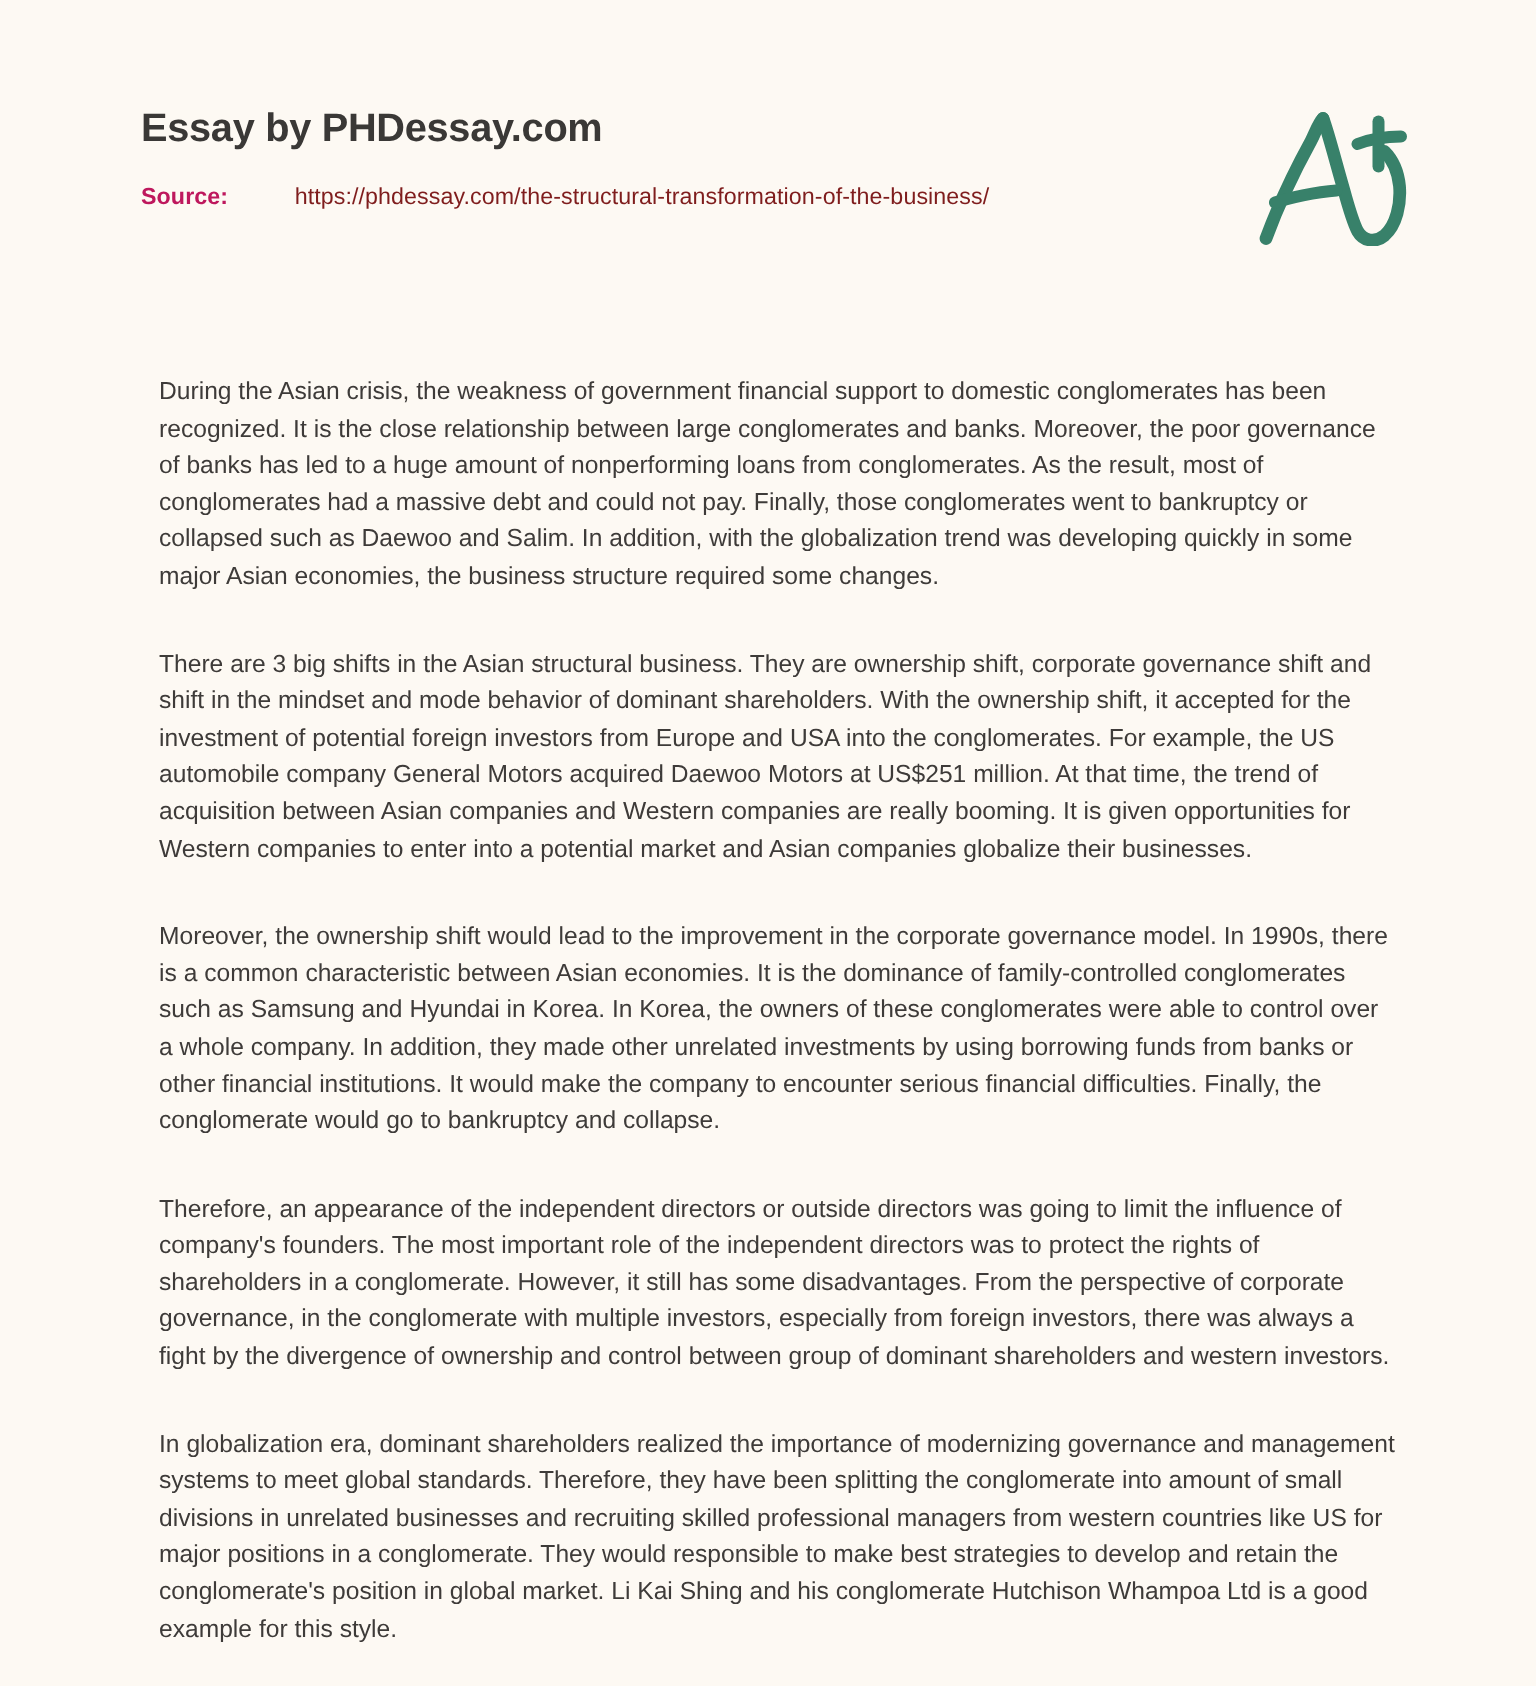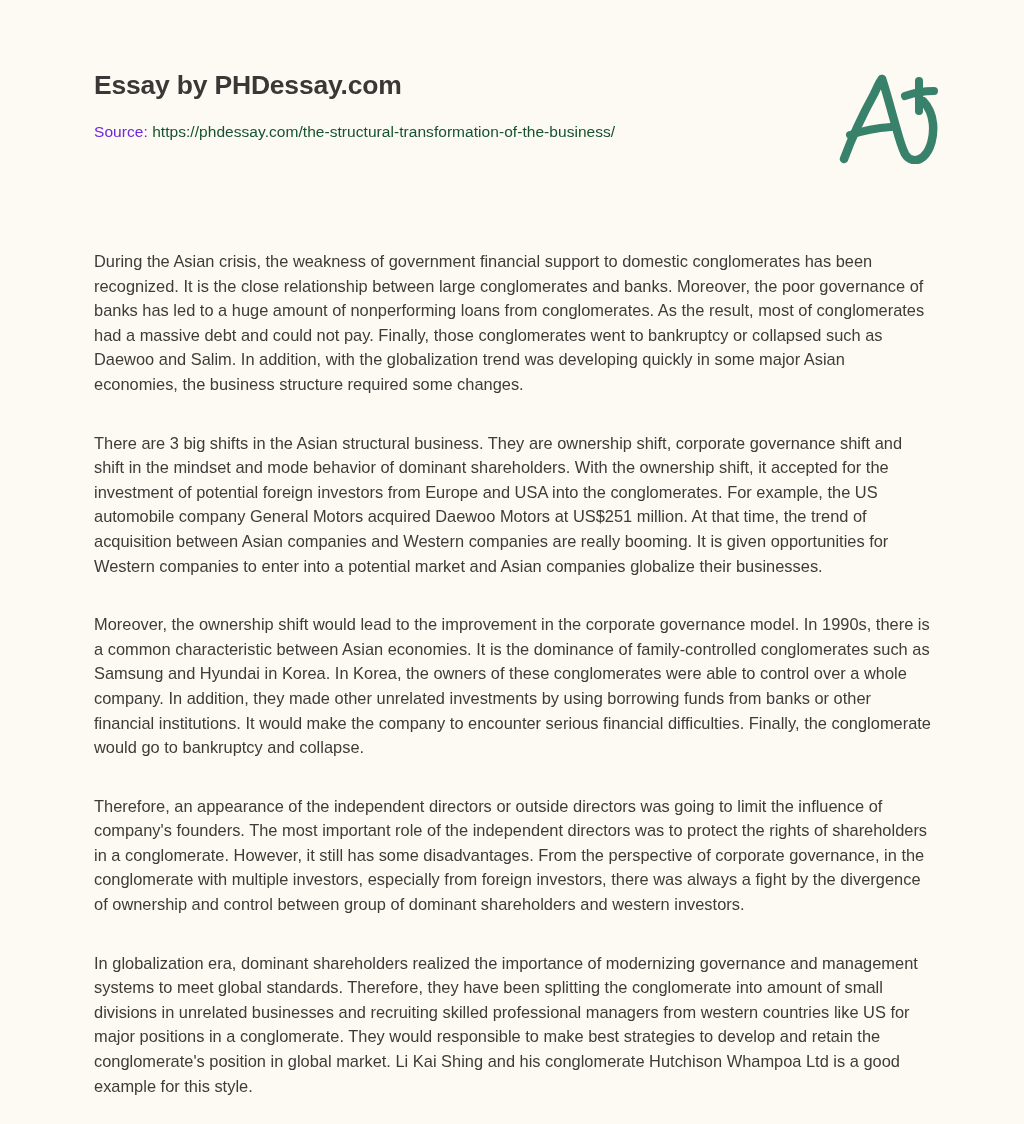--- a/index.html
+++ b/index.html
@@ -49,25 +49,27 @@
   .source-line {
     position: absolute;
     left: 94px;
     top: 120px;
     font-size: 15.5px;
     line-height: 1.5;
     white-space: nowrap;
     letter-spacing: 0.05px;
   }
   .source-label {
-    color: #6d28d9;
+    color: #be185d;
+    font-weight: bold;
   }
   .source-url {
-    color: #14532d;
+    color: #7f1d1d;
     text-decoration: none;
+    margin-left: 40px;
   }
 
   
   .logo {
     position: absolute;
     right: 75px;
     top: 72px;
     width: 116px;
     height: 92px;
   }
@@ -93,21 +95,21 @@
     line-height: 1.3;
     margin: 0 0 0 0;
     padding: 0;
   }
 
   .article-body {
     margin-top: 43px;
   }
 
   .article-body p {
-    margin: 0 0 34px 0;
+    margin: 0 0 34px 12px;
     font-size: 16.4px;
     line-height: 24.6px;
     color: #3e3b39;
     letter-spacing: 0.01px;
     text-align: left;
   }
   .article-body p:last-child {
     margin-bottom: 0;
   }
 </style>

